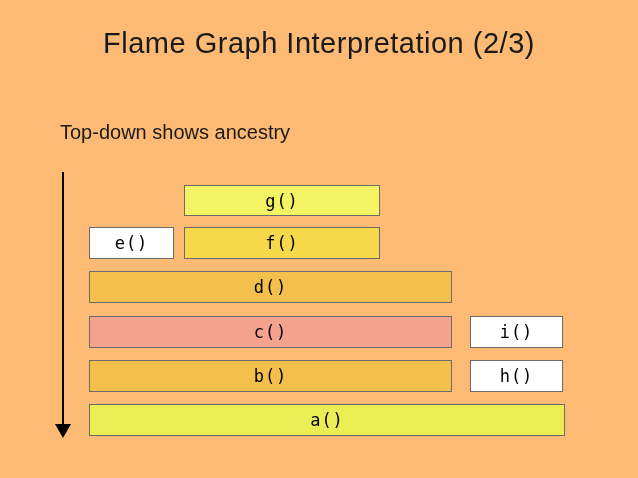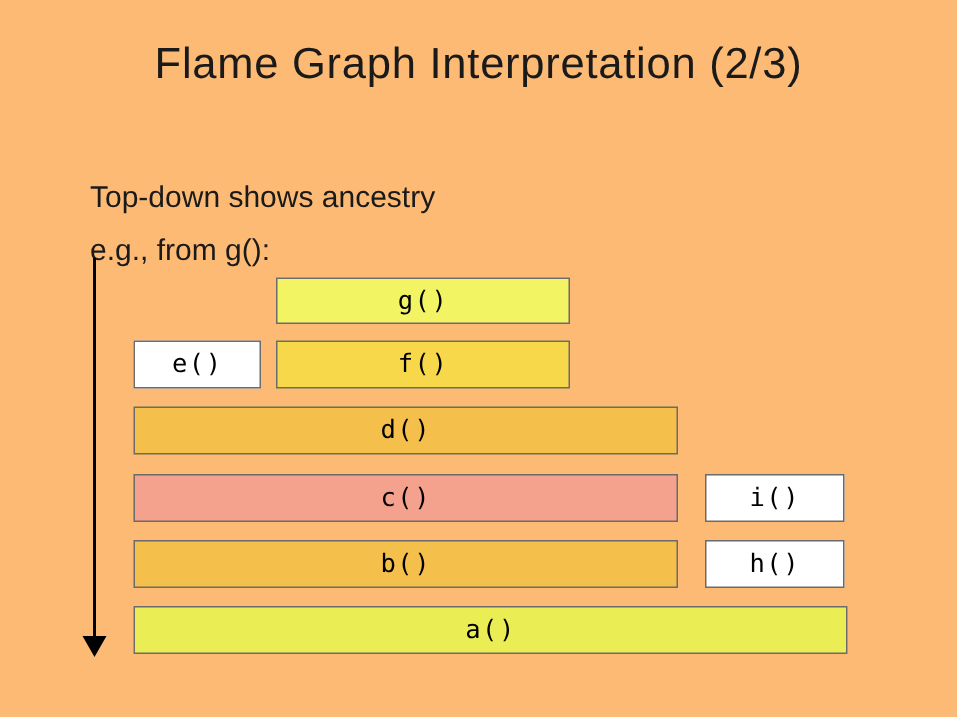--- a/index.html
+++ b/index.html
@@ -70,21 +70,20 @@
     letter-spacing: 1px;
     color: #000000;
   }
 </style>
 </head>
 <body>
 
 <div class="slide">
   <h1 class="title">Flame Graph Interpretation (2/3)</h1>
   <p class="line line1">Top-down shows ancestry</p>
-  <p class="line line2">e.g., from g():</p>
 
   <div class="arrow-shaft"></div>
   <div class="arrow-head"></div>
 
   <div id="frames">
       <div class="frame" style="left: 184px; top: 185px; width: 196px; height: 31px; background: rgb(243, 244, 100); border-color: rgb(107, 107, 107);">g()</div>
       <div class="frame" style="left: 89px; top: 227px; width: 85px; height: 32px; background: rgb(255, 255, 255); border-color: rgb(107, 107, 107);">e()</div>
       <div class="frame" style="left: 184px; top: 227px; width: 196px; height: 32px; background: rgb(248, 216, 75); border-color: rgb(107, 107, 107);">f()</div>
       <div class="frame" style="left: 89px; top: 271px; width: 363px; height: 32px; background: rgb(244, 191, 75); border-color: rgb(107, 107, 107);">d()</div>
       <div class="frame" style="left: 89px; top: 316px; width: 363px; height: 32px; background: rgb(244, 162, 142); border-color: rgb(107, 107, 107);">c()</div>

